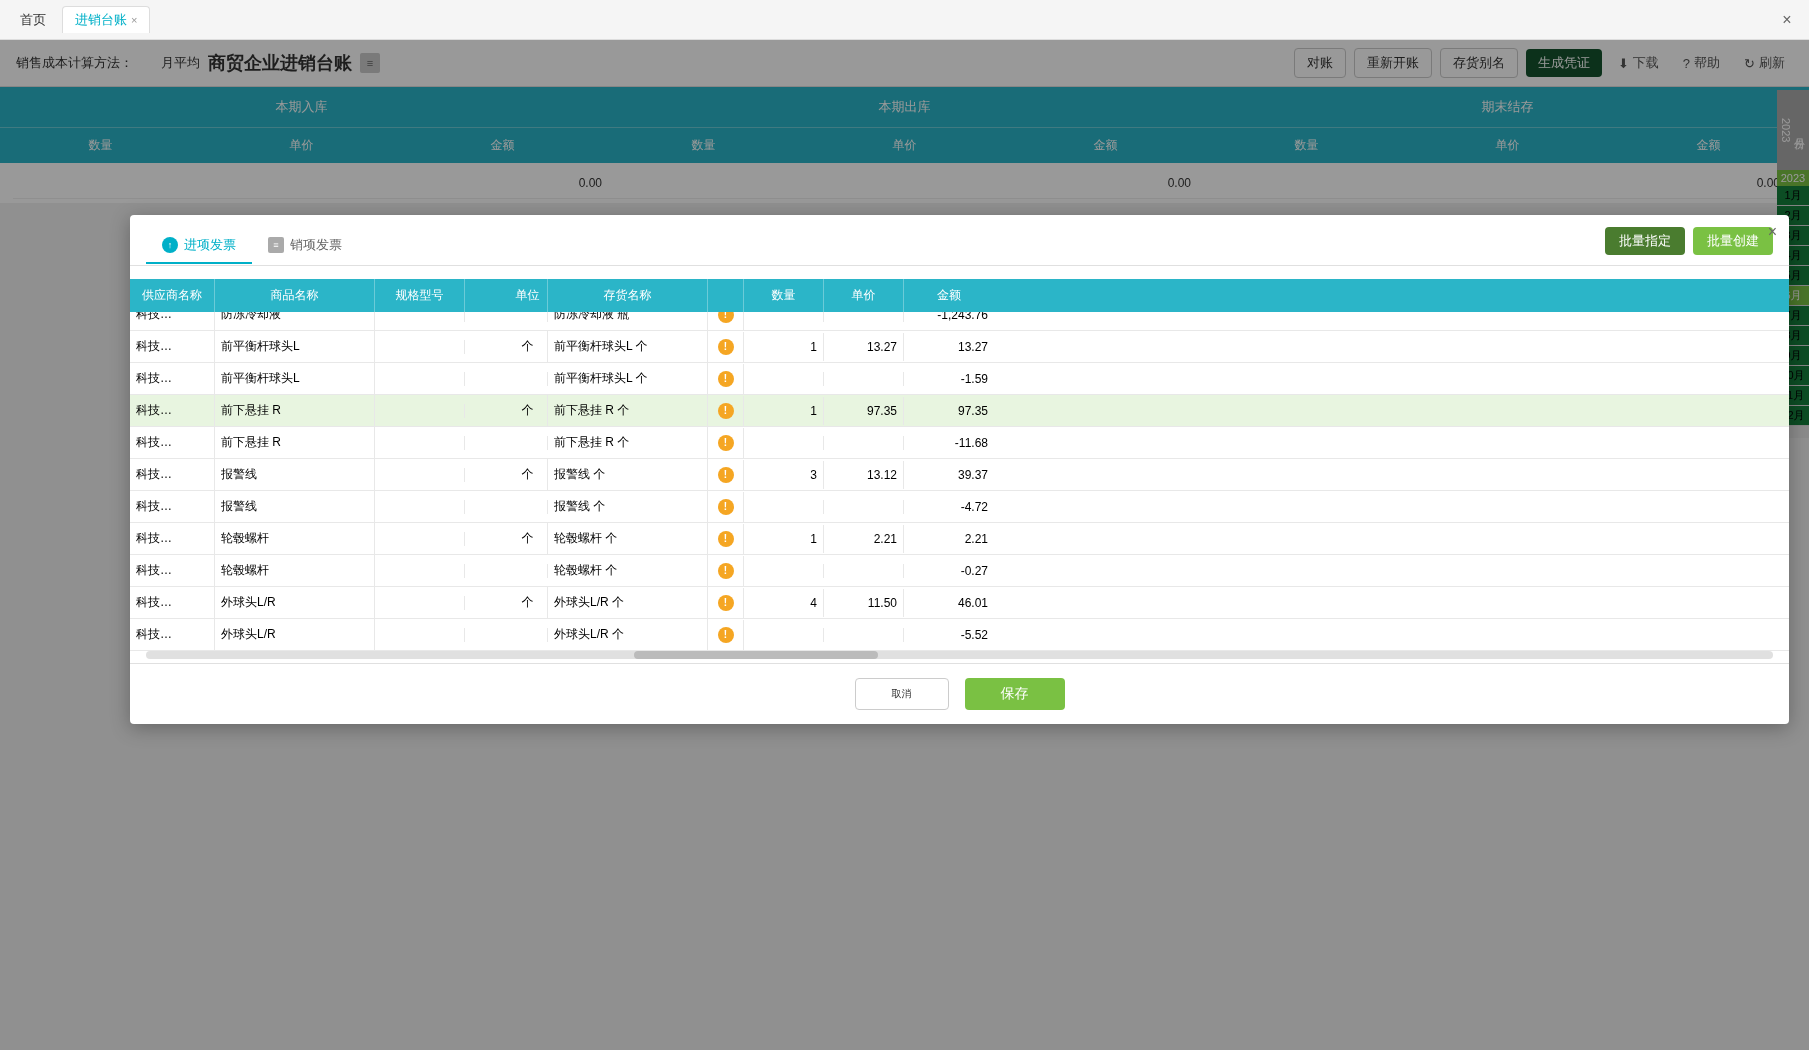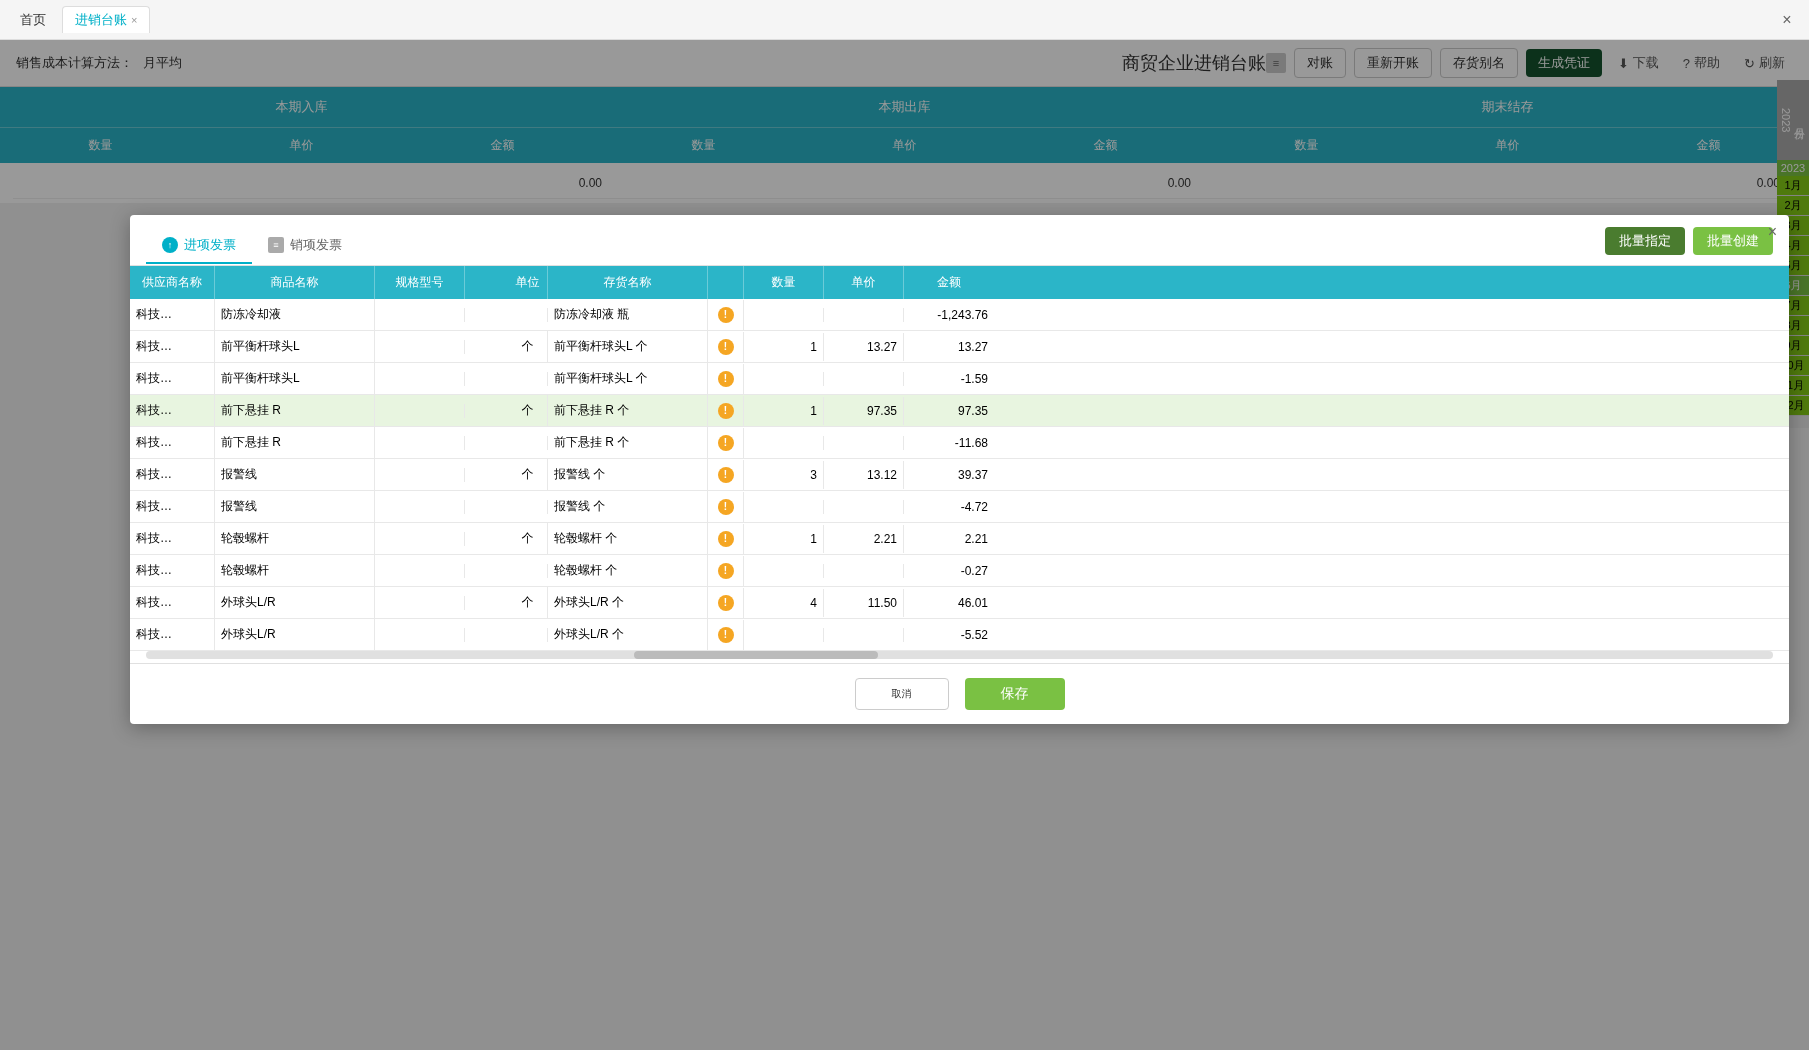--- a/index.html
+++ b/index.html
@@ -30,24 +30,24 @@
       background: #f0f0f0; width: 100%; height: calc(1050px - 40px);
       position: relative;
     }
 
     
     .toolbar {
       background: white; padding: 8px 16px; display: flex; align-items: center;
       gap: 8px; border-bottom: 1px solid #e0e0e0;
     }
     .cost-label { font-size: 13px; color: #333; }
-    .cost-value { font-size: 13px; color: #333; margin-left: 2px; }
+    .cost-value { font-size: 13px; color: #333; margin-left: 20px; }
     .title-center {
-      flex: 1; text-align: center; font-size: 18px; font-weight: normal; color: #333;
-      display: flex; align-items: center; justify-content: flex-end; 
+      flex: 1; text-align: center; font-size: 18px; font-weight: bold; color: #333;
+      display: flex; align-items: center; justify-content: flex-start; gap: 8px;
     }
     .title-icon {
       width: 20px; height: 20px; background: #ccc; border-radius: 2px;
       display: inline-flex; align-items: center; justify-content: center;
       font-size: 11px; color: #666;
     }
     .btn-outline {
       border: 1px solid #ccc; background: white; padding: 5px 12px;
       border-radius: 4px; cursor: pointer; font-size: 13px; color: #333;
     }
@@ -129,21 +129,21 @@
     .modal-close {
       position: absolute; right: 12px; top: 8px; cursor: pointer;
       font-size: 16px; color: #666; background: none; border: none;
     }
 
     
     .modal-table {
       flex: 1; overflow: auto;
     }
     .mt-header {
-      display: flex; background: #2bb5c8; color: white; position: sticky; top: 0;
+      display: flex; background: #2bb5c8; color: white; position: sticky; top: 13px;
     }
     .mt-th {
       padding: 8px 6px; text-align: center; font-size: 12px; font-weight: normal;
       border-right: 1px solid rgba(255,255,255,0.3);
     }
     .mt-th:last-child { border-right: none; }
 
     .mt-row {
       display: flex; border-bottom: 1px solid #e8e8e8;
       align-items: center;
@@ -264,21 +264,21 @@
   </div>
 
   <div style="background:white; padding: 4px 13px;">
     <div style="display:flex; border-bottom:1px solid #eee; height:32px; align-items:center; padding: 0 8px;">
       <span style="flex:1;text-align:right;font-size:12px;color:#333;padding-right:8px">0.00</span>
       <span style="flex:1;text-align:right;font-size:12px;color:#333;padding-right:8px">0.00</span>
       <span style="flex:1;text-align:right;font-size:12px;color:#333;padding-right:8px">0.00</span>
     </div>
   </div>
 
-  <div class="sidebar-years" style="position:absolute;right:0;top:40px;width:32px;background:#84cc16;margin-left:11px;">
+  <div class="sidebar-years" style="position:absolute;right:0;top:50px;width:32px;background:#15803d;margin-left:11px;">
     <div style="background:#aaa;color:white;text-align:center;padding:4px 2px;font-size:11px;writing-mode:vertical-rl;height:80px;display:flex;align-items:center;justify-content:center;">月份<br>2023</div>
     <div style="background:#7ac143;color:white;text-align:center;padding:2px;font-size:11px;">2023</div>
     <div style="text-align:center;padding:2px;font-size:11px;border-bottom:1px solid #ddd;">1月</div>
     <div style="text-align:center;padding:2px;font-size:11px;border-bottom:1px solid #ddd;">2月</div>
     <div style="text-align:center;padding:2px;font-size:11px;border-bottom:1px solid #ddd;">3月</div>
     <div style="text-align:center;padding:2px;font-size:11px;border-bottom:1px solid #ddd;">4月</div>
     <div style="text-align:center;padding:2px;font-size:11px;border-bottom:1px solid #ddd;">5月</div>
     <div style="background:#7ac143;color:white;text-align:center;padding:2px;font-size:11px;border-bottom:1px solid #ddd;">6月</div>
     <div style="text-align:center;padding:2px;font-size:11px;border-bottom:1px solid #ddd;">7月</div>
     <div style="text-align:center;padding:2px;font-size:11px;border-bottom:1px solid #ddd;">8月</div>

